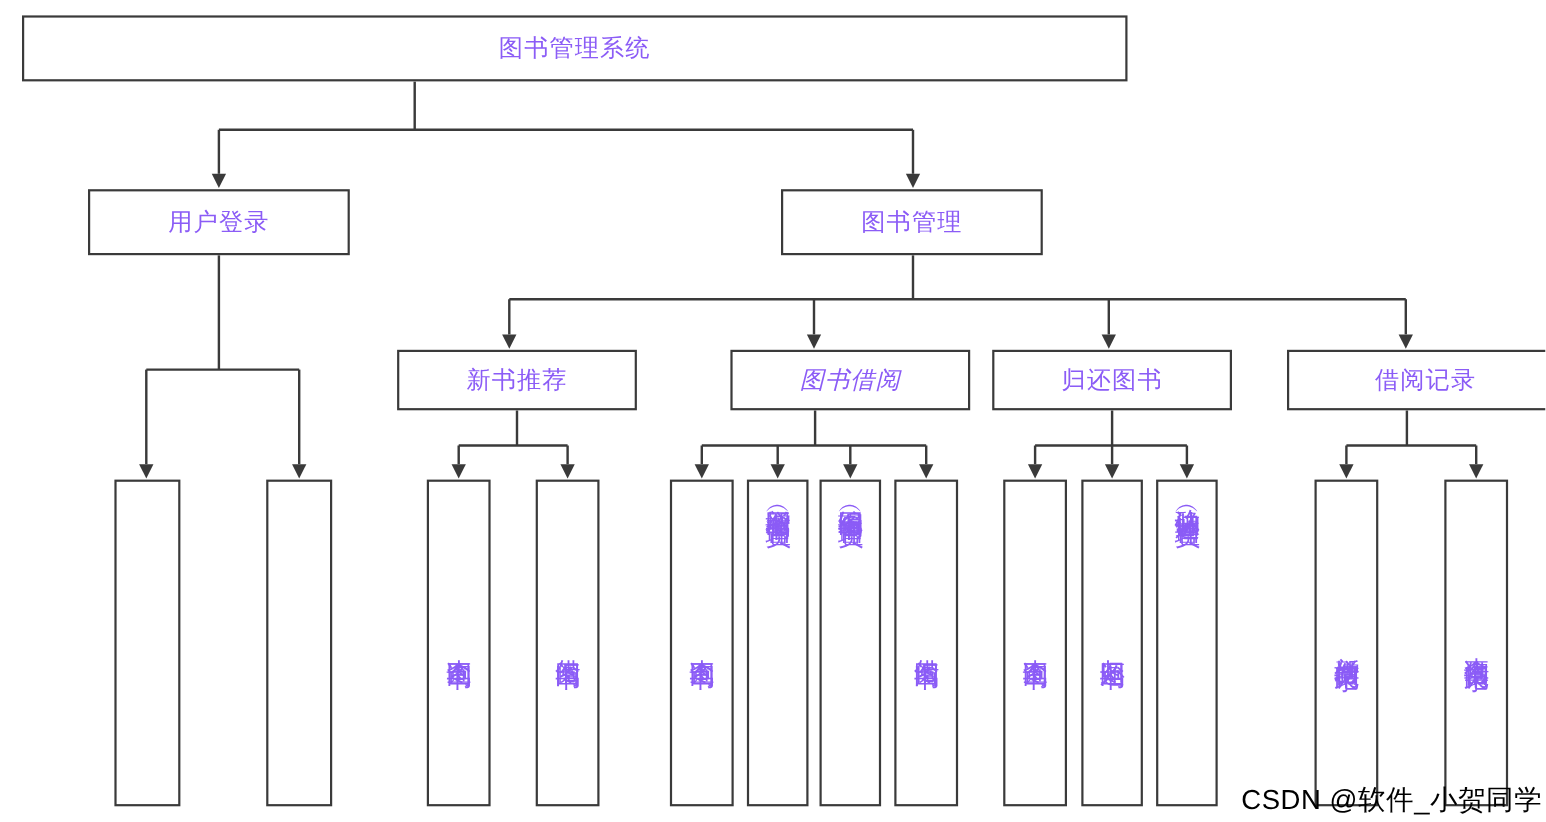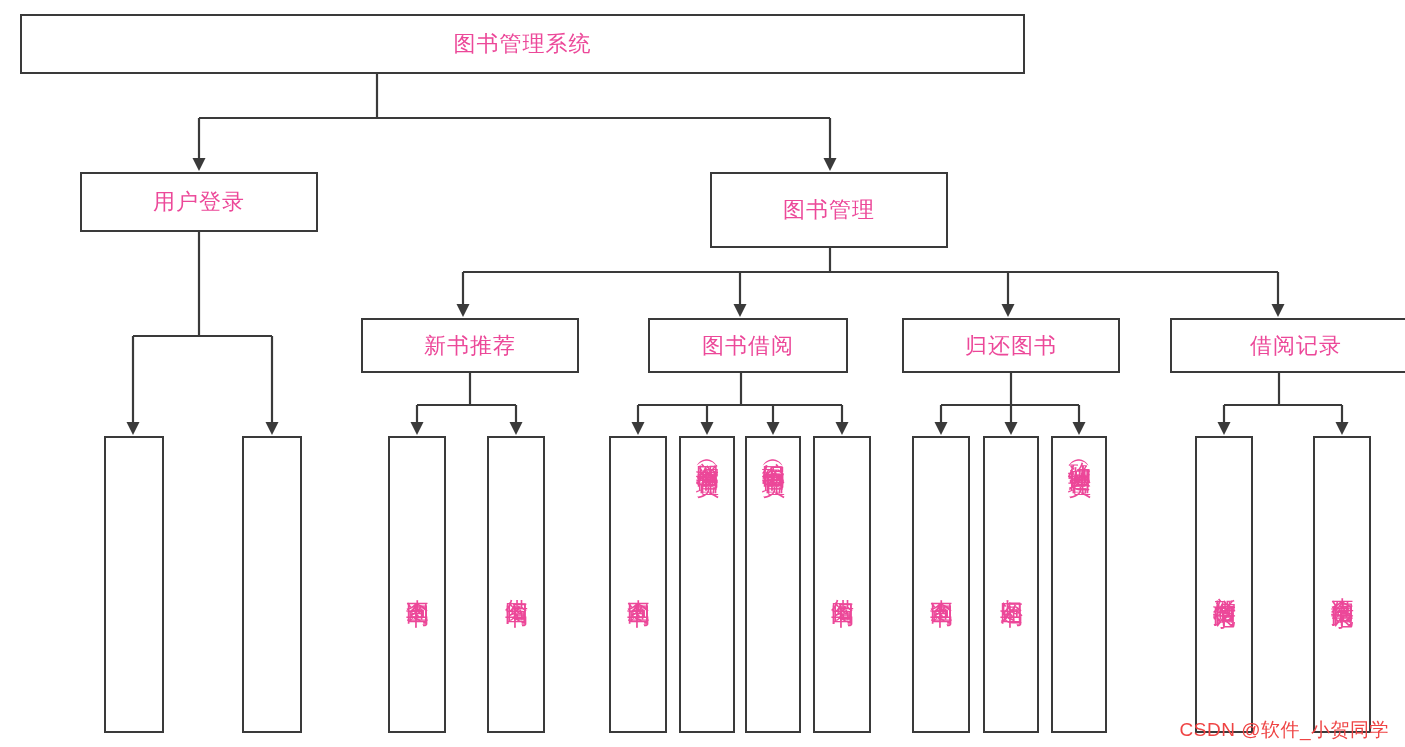--- a/index.html
+++ b/index.html
@@ -23,21 +23,21 @@
     top: 0;
     width: 1405px;
     height: 747px;
     pointer-events: none;
   }
   .node {
     position: absolute;
     box-sizing: border-box;
     border: 2px solid #3a3a3a;
     background: #ffffff;
-    color: #ec4899;
+    color: #8b5cf6;
     display: flex;
     overflow: hidden;
   }
   .node.horiz {
     align-items: center;
     justify-content: center;
     font-size: 22px;
     letter-spacing: 1px;
   }
   .node.vert {
@@ -56,24 +56,24 @@
   }
   .node.vert.bottom {
     justify-content: flex-end;
     padding-bottom: 6px;
   }
   .node-label {
     display: block;
   }
   #watermark {
     position: absolute;
-    right: 16px;
+    right: 3px;
     bottom: 4px;
-    font-size: 19px;
-    color: #ef4444;
+    font-size: 25px;
+    color: #000000;
     letter-spacing: 0.5px;
     white-space: nowrap;
   }
 </style>
 </head>
 <body>
 
 <div id="canvas">
 
   <svg id="edges" viewBox="0 0 1405 747" xmlns="http://www.w3.org/2000/svg">
@@ -197,27 +197,27 @@
       </g>
     </svg>
 
   <div id="nodes">
       <div class="node horiz" style="left: 20px; top: 14px; width: 1005px; height: 60px;">
         <span class="node-label">图书管理系统</span>
       </div>
       <div class="node horiz" style="left: 80px; top: 172px; width: 238px; height: 60px;">
         <span class="node-label">用户登录</span>
       </div>
-      <div class="node horiz" style="left: 710px; top: 172px; width: 238px; height: 76px;">
+      <div class="node horiz" style="left: 710px; top: 172px; width: 238px; height: 60px;">
         <span class="node-label">图书管理</span>
       </div>
       <div class="node horiz" style="left: 361px; top: 318px; width: 218px; height: 55px; font-family: Liberation Mono, monospace;">
         <span class="node-label">新书推荐</span>
       </div>
-      <div class="node horiz" style="left: 648px; top: 318px; width: 200px; height: 55px;">
+      <div class="node horiz" style="left: 664px; top: 318px; width: 218px; height: 55px; font-style: italic;">
         <span class="node-label">图书借阅</span>
       </div>
       <div class="node horiz" style="left: 902px; top: 318px; width: 218px; height: 55px;">
         <span class="node-label">归还图书</span>
       </div>
       <div class="node horiz" style="left: 1170px; top: 318px; width: 252px; height: 55px;">
         <span class="node-label">借阅记录</span>
       </div>
       <div class="node vert bottom" style="left: 104px; top: 436px; width: 60px; height: 297px;">
         <span class="node-label">用户登录</span>

